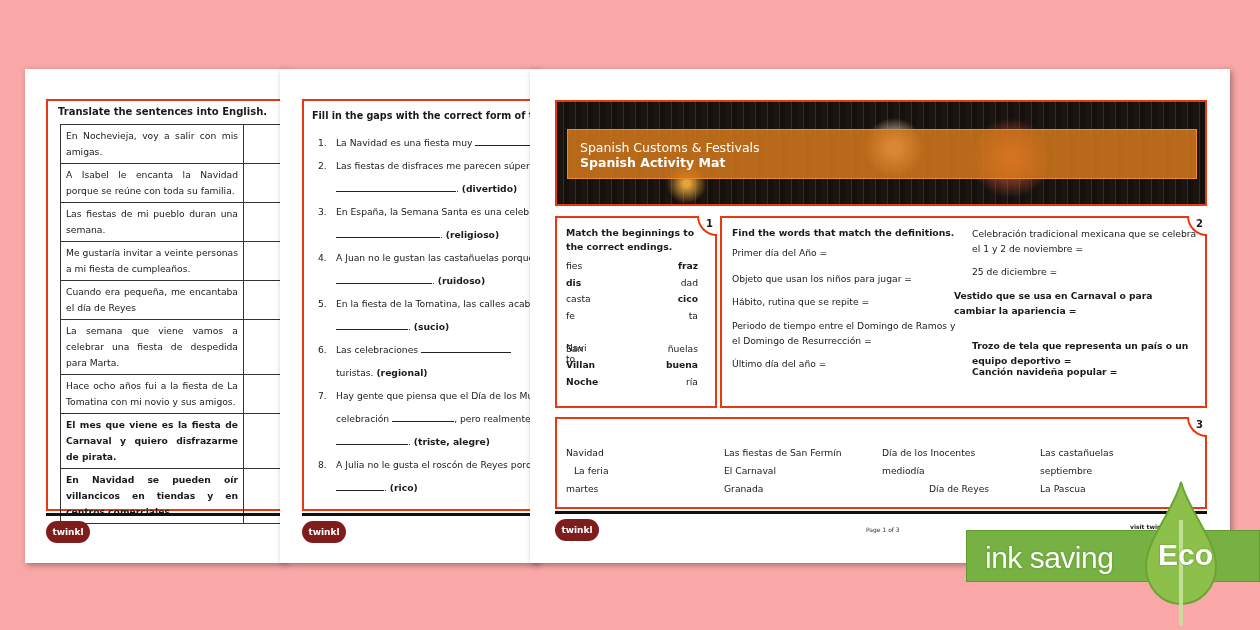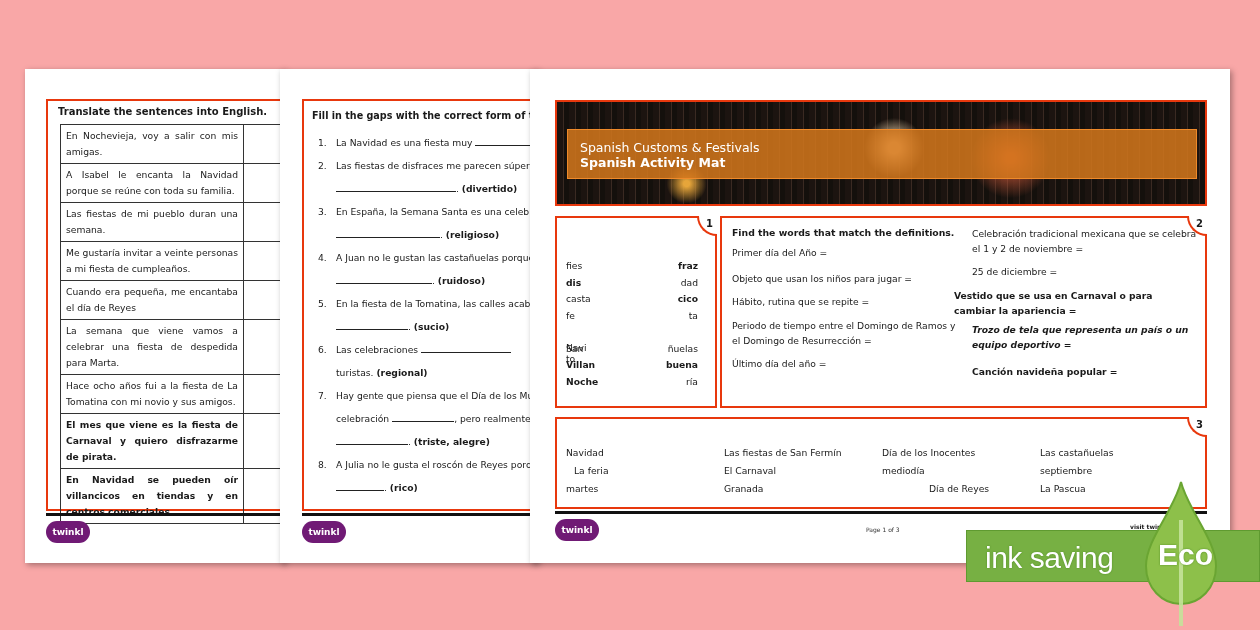--- a/index.html
+++ b/index.html
@@ -3,21 +3,21 @@
 <meta charset="utf-8">
 <style>
   html, body { margin:0; padding:0; }
   body { width:1260px; height:630px; background:#f9a7a7; position:relative; overflow:hidden; font-family:"DejaVu Sans", sans-serif; color:#1a1a1a; }
   .page { position:absolute; background:#fff; box-shadow:2px 2px 6px rgba(0,0,0,0.35); overflow:hidden; }
   #p1 { left:25px; top:69px; width:260px; height:494px; }
   #p2 { left:280px; top:69px; width:258px; height:494px; }
   #p3 { left:530px; top:69px; width:700px; height:494px; }
   .redbox { position:absolute; border:2px solid #e8380d; box-sizing:border-box; }
   .footer-rule { position:absolute; height:3px; background:#111; }
-  .logo { position:absolute; width:44px; height:22px; background:#701a75; border-radius:11px; color:#fff; font-size:9px; font-weight:bold; display:flex; align-items:center; justify-content:center; }
+  .logo { position:absolute; width:44px; height:22px; background:#7f1d1d; border-radius:11px; color:#fff; font-size:9px; font-weight:bold; display:flex; align-items:center; justify-content:center; }
   
   #p1 .redbox { left:21px; top:30px; width:239px; height:412px; border-right:none; }
   #p1 h4 { position:absolute; left:33px; top:37px; margin:0; font-size:10px; font-weight:bold; }
   .ttable { position:absolute; left:35px; top:55px; border-collapse:collapse; width:230px; }
   .ttable td { border:1px solid #333; font-size:9.2px; line-height:16px; padding:3px 5px; vertical-align:top; height:30px; box-sizing:border-box; }
   .ttable td.s { width:183px; text-align:justify; }
   .ttable td.b { font-weight:bold; }
   
   #p2 .redbox { left:22px; top:30px; width:240px; height:412px; border-right:none; }
   #p2 h4 { position:absolute; left:32px; top:41px; margin:0; font-size:9.6px; font-weight:bold; white-space:nowrap; }
@@ -125,20 +125,21 @@
 <div class="page" id="p3">
   <div class="banner">
     <div class="banner-strip">
       <div class="banner-title">Spanish Customs &amp; Festivals</div>
       <div class="banner-sub">Spanish Activity Mat</div>
     </div>
   </div>
 
   <div class="redbox" id="b1">
     <div class="num">1</div>
+    <div class="bhead" style="left:9px;top:8px;width:130px;">Match the beginnings to the correct endings.</div>
     <div id="matchrows">
         <div class="match-row" style="top: 42px;">
           <span>fies</span>
           <span class="bold">fraz</span>
         </div>
         <div class="match-row" style="top: 58.5px;">
           <span class="bold">dis</span>
           <span>dad</span>
         </div>
         <div class="match-row" style="top: 75px;">
@@ -173,21 +174,21 @@
     <div class="bhead" style="left:10px;top:8px;">Find the words that match the definitions.</div>
     <div id="defs">
         <div class="def" style="left: 10px; top: 27px; width: 232px;">Primer día del Año =</div>
         <div class="def" style="left: 10px; top: 53px; width: 232px;">Objeto que usan los niños para jugar =</div>
         <div class="def" style="left: 10px; top: 76px; width: 232px;">Hábito, rutina que se repite =</div>
         <div class="def" style="left: 10px; top: 100px; width: 232px;">Periodo de tiempo entre el Domingo de Ramos y el Domingo de Resurrección =</div>
         <div class="def" style="left: 10px; top: 138px; width: 232px;">Último día del año =</div>
         <div class="def" style="left: 250px; top: 8px; width: 228px;">Celebración tradicional mexicana que se celebra el 1 y 2 de noviembre =</div>
         <div class="def" style="left: 250px; top: 46px; width: 228px;">25 de diciembre =</div>
         <div class="def bold" style="left: 232px; top: 70px; width: 228px;">Vestido que se usa en Carnaval o para cambiar la apariencia =</div>
-        <div class="def bold" style="left: 250px; top: 104px; width: 228px; font-style: italic;">Trozo  de tela que representa un país o un equipo deportivo =</div>
+        <div class="def bold" style="left: 250px; top: 120px; width: 228px;">Trozo  de tela que representa un país o un equipo deportivo =</div>
         <div class="def bold" style="left: 250px; top: 146px; width: 228px;">Canción navideña popular =</div>
       </div>
   </div>
 
   <div class="redbox" id="b3">
     <div class="num">3</div>
     <div id="words">
         <div class="word" style="left: 9px; top: 28px;">Navidad</div>
         <div class="word" style="left: 17px; top: 46px;">La feria</div>
         <div class="word" style="left: 9px; top: 64px;">martes</div>

